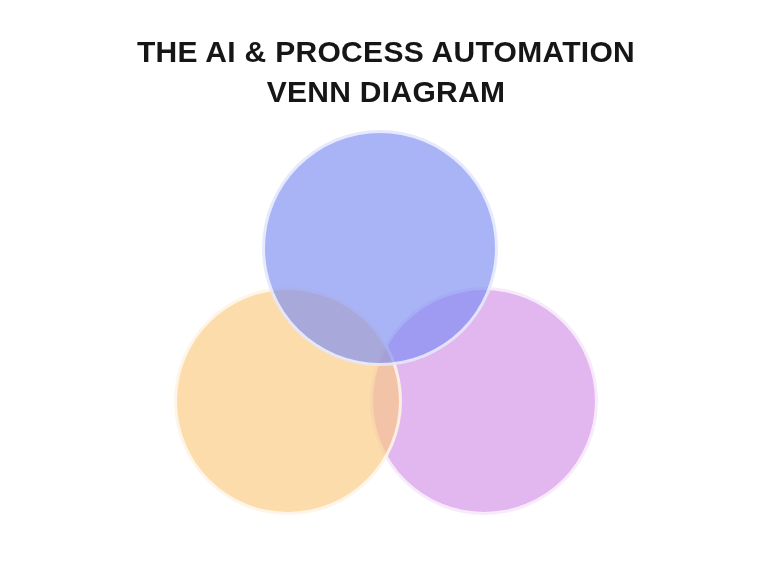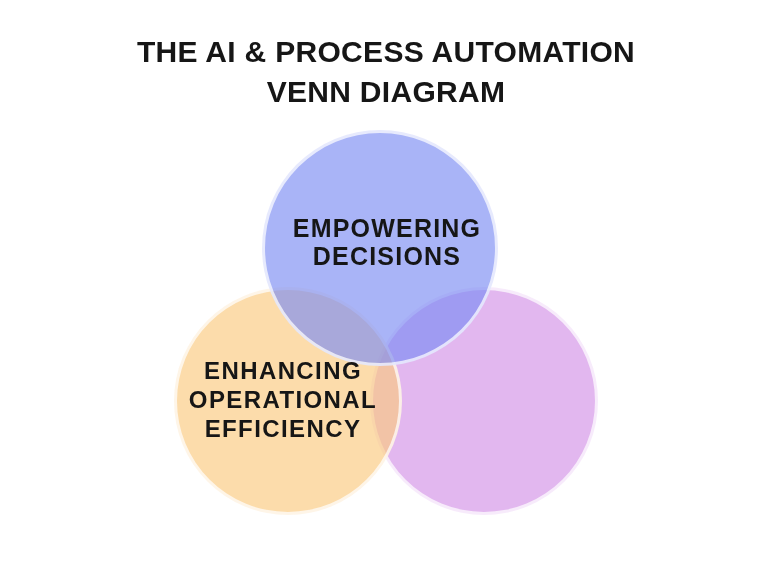--- a/index.html
+++ b/index.html
@@ -63,21 +63,16 @@
 
   <h1 class="page-title">THE AI &amp; PROCESS AUTOMATION
 VENN DIAGRAM</h1>
 
   <div class="venn-circle circle-right" style="background-color: rgba(210, 144, 230, 0.65); border-color: rgba(255, 255, 255, 0.72);"></div>
 
   <div class="venn-circle circle-left" style="background-color: rgba(250, 201, 126, 0.65); border-color: rgba(255, 255, 255, 0.72);"></div>
 
   <div class="venn-circle circle-top" style="background-color: rgba(123, 140, 242, 0.65); border-color: rgba(255, 255, 255, 0.72);"></div>
 
-  <div class="venn-label label-top">EMPOWERING
-DECISIONS</div>
 
-  <div class="venn-label label-left">ENHANCING
-OPERATIONAL
-EFFICIENCY</div>
 
 
 </div>
 
 </body></html>

